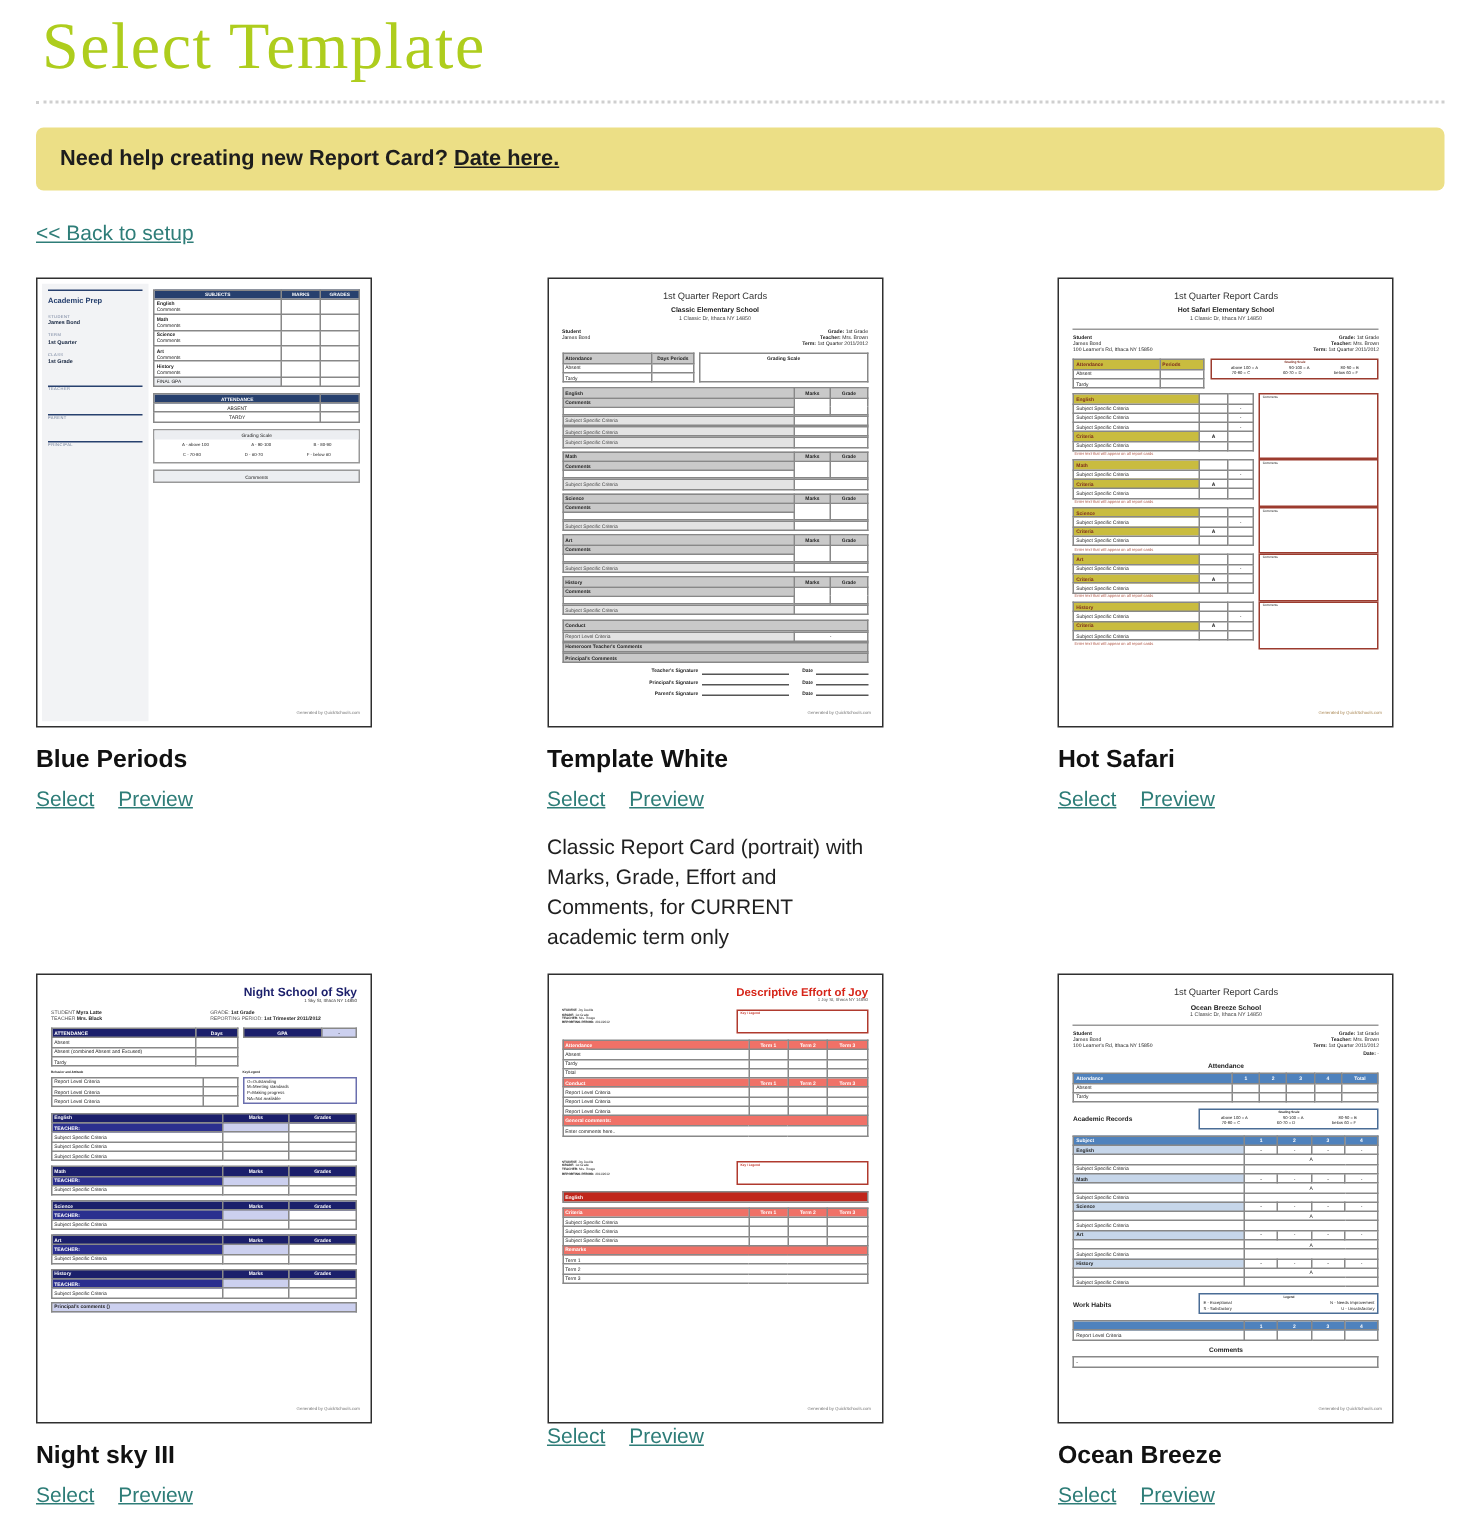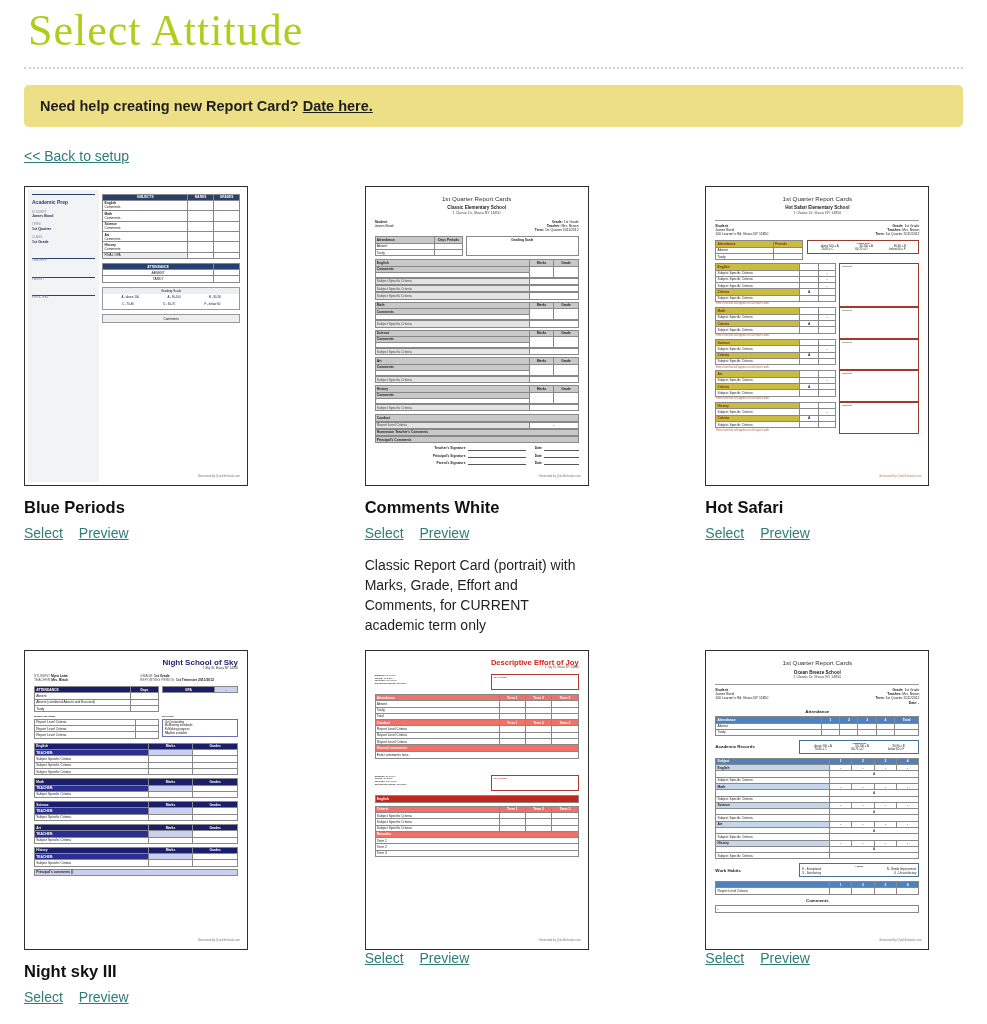--- a/index.html
+++ b/index.html
@@ -150,21 +150,21 @@
   .ob td.h { background:#4f82bd; color:#fff; font-weight:700;}
   .ob td.s { background:#c6d6ea; font-weight:700; }
   .ob .sect { text-align:center; font-weight:700; font-size:4.4px; margin:3px 0 2px;}
   .ob .lft { font-weight:700; font-size:4.4px; }
 </style>
 </head>
 <body>
 
 <div class="page">
 
-  <h1 class="page-title">Select Attitude</h1>
+  <h1 class="page-title">Select Template</h1>
   <div class="divider"></div>
 
   <div class="help-banner">
     <span>Need help creating new Report Card?</span>
     <a href="#">Date here.</a>
   </div>
 
   <a href="#" class="back-link">&lt;&lt; Back to setup</a>
 
   <div class="grid">
@@ -502,21 +502,21 @@
             <div class="sigline">
                 <span class="nm">Parent's Signature</span>
                 <span class="ln"></span>
                 <span class="dt">Date</span>
                 <span class="ln2"></span>
               </div>
           </div>
           <div class="gen">Generated by QuickSchools.com</div>
         </div>
       </div>
-      <div class="tpl-name">Comments White</div>
+      <div class="tpl-name">Template White</div>
       <div class="tpl-links">
         <a href="#">Select</a>
         <a href="#">Preview</a>
       </div>
       <div class="tpl-desc">Classic Report Card (portrait) with Marks, Grade, Effort and Comments, for CURRENT academic term only</div>
     </div>
 
     <div class="card">
       <div class="thumb-wrap">
         <div class="thumb">
@@ -1290,20 +1290,21 @@
                 <tbody>
                   <tr>
                     <td style="height:7px">-</td>
                   </tr>
                 </tbody>
               </table>
           </div>
           <div class="gen">Generated by QuickSchools.com</div>
         </div>
       </div>
+      <div class="tpl-name">Ocean Breeze</div>
       <div class="tpl-links">
         <a href="#">Select</a>
         <a href="#">Preview</a>
       </div>
       <div class="tpl-desc"></div>
     </div>
 
   </div>
 </div>
 

